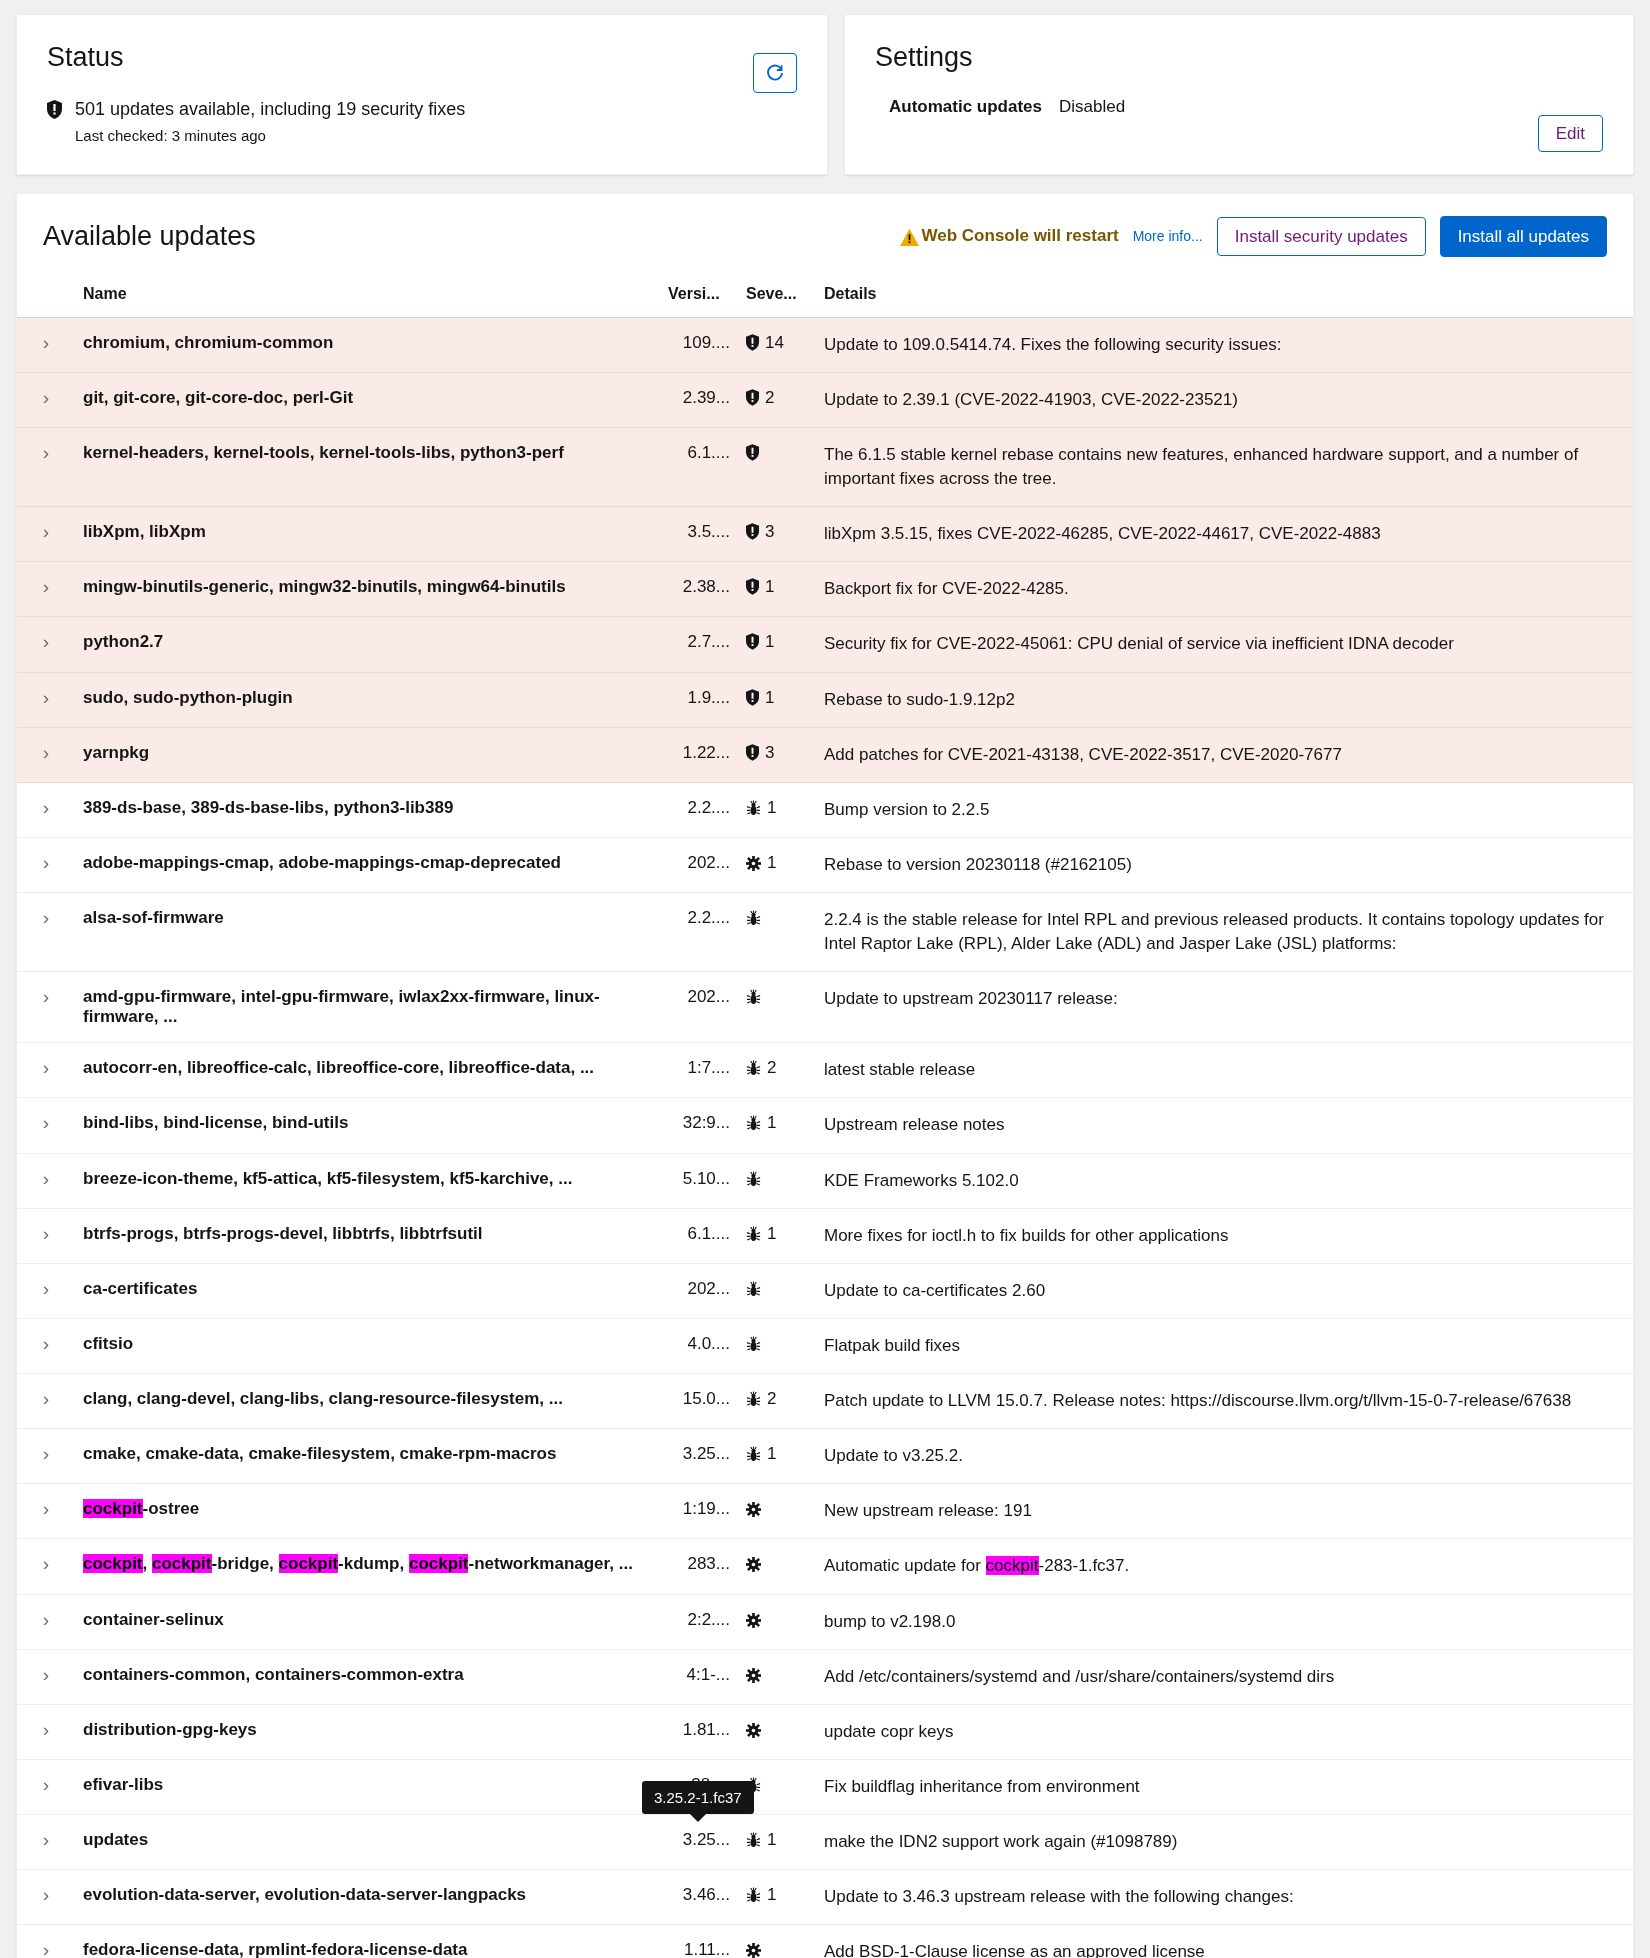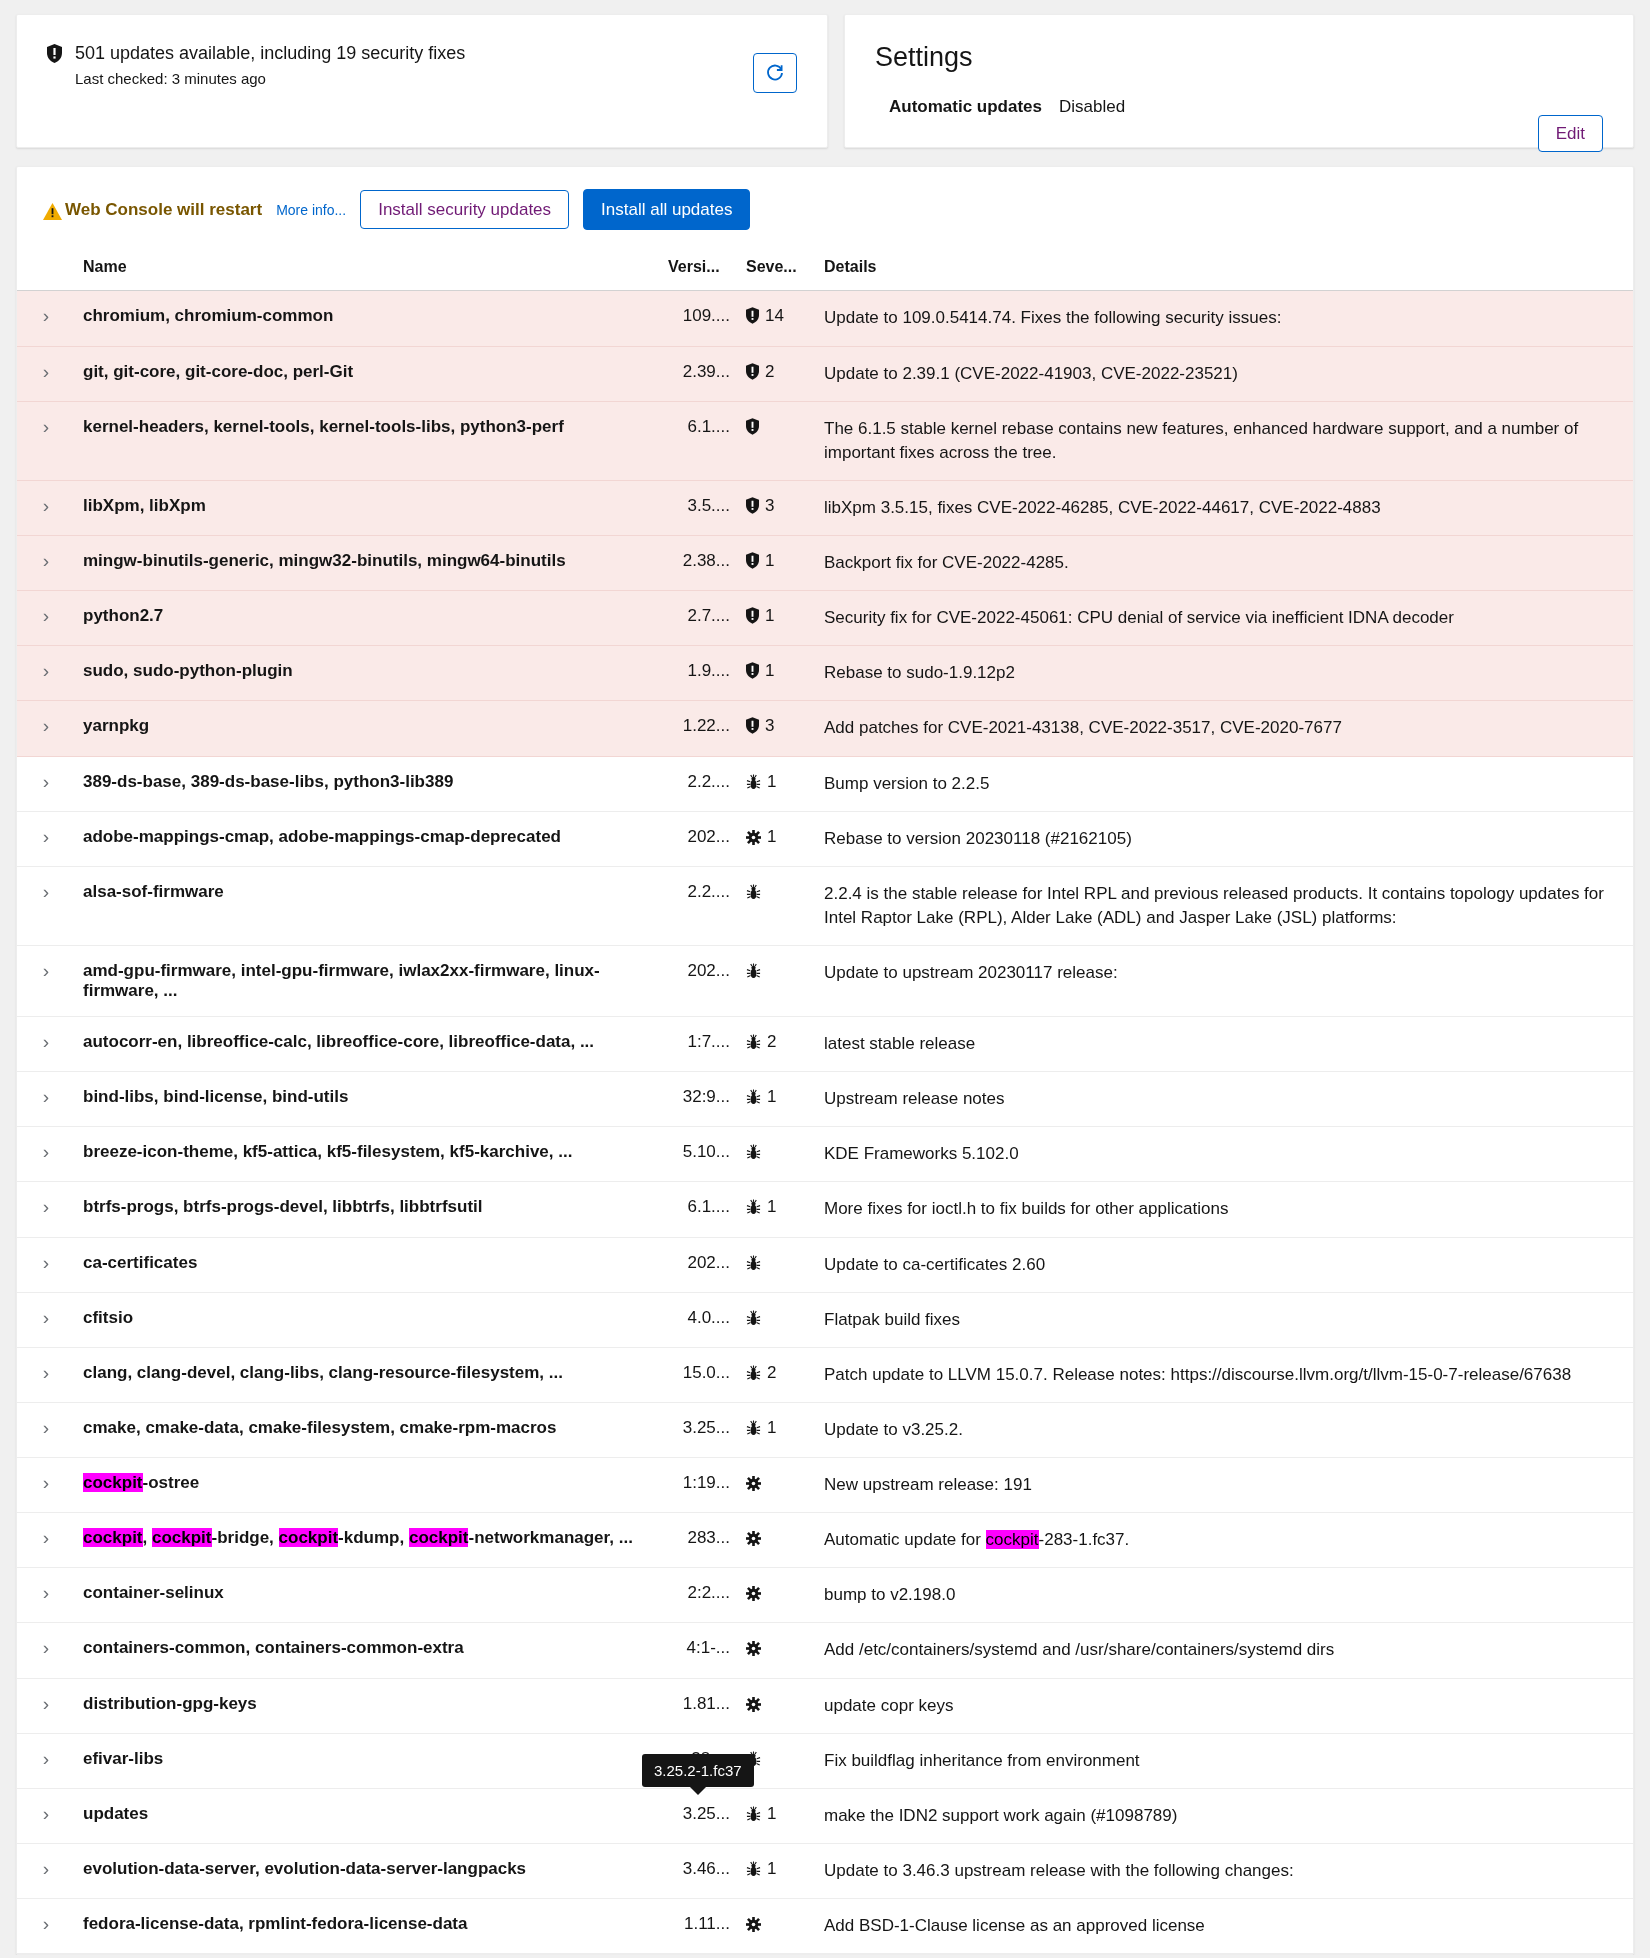--- a/index.html
+++ b/index.html
@@ -172,20 +172,21 @@
   }
 </style>
 </head>
 <body>
 
 <div class="page">
 
   <div class="top-row">
 
     <div class="card card-status">
+      <div class="card-title">Status</div>
 
       <div class="status-line">
         <span class="icon-shield">
           <svg width="15" height="19" viewBox="0 0 15 19">
               <path d="M7.5 0 L15 3 V9 C15 14 11.5 17.5 7.5 19 C3.5 17.5 0 14 0 9 V3 Z" fill="#151515"></path>
               <rect x="6.4" y="4" width="2.2" height="7" fill="#fff"></rect>
               <rect x="6.4" y="12.4" width="2.2" height="2.2" fill="#fff"></rect>
             </svg>
         </span>
         <div class="status-text-block">
@@ -209,20 +210,21 @@
         <span class="settings-value">Disabled</span>
       </div>
       <button class="btn btn-secondary edit-btn">Edit</button>
     </div>
 
   </div>
 
   <div class="updates-card">
 
     <div class="updates-header">
+      <div class="updates-title">Available updates</div>
       <div class="header-actions">
         <span class="warn-text">
           <span class="warn-triangle">
             <svg width="19" height="17" viewBox="0 0 19 17">
                 <path d="M9.5 0 L19 17 H0 Z" fill="#f0ab00"></path>
                 <rect x="8.6" y="5.2" width="1.8" height="6" fill="#151515"></rect>
                 <rect x="8.6" y="12.3" width="1.8" height="1.9" fill="#151515"></rect>
               </svg>
           </span>
           <span>Web Console will restart</span>

